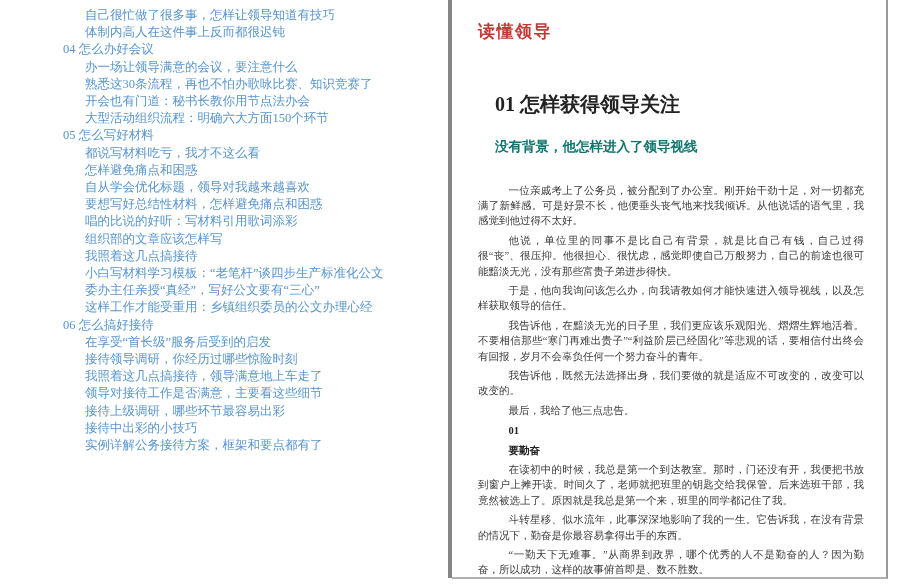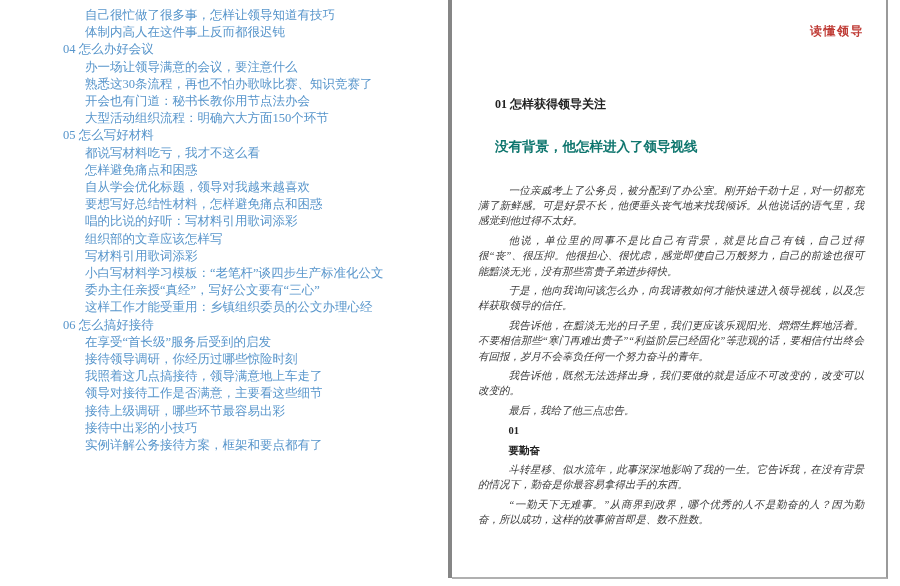--- a/index.html
+++ b/index.html
@@ -15,27 +15,27 @@
   .toc-l2{margin-left:22px;}
 
   
   .divider{position:absolute;left:448px;top:0;width:4px;height:578px;background:#868686;}
 
   
   .page-right{position:absolute;left:452px;top:0;width:436px;height:579px;
               box-sizing:border-box;border-right:2px solid #9a9a9a;
               border-bottom:2px solid #b0b0b0;
               padding:19px 22px 0 26px;overflow:hidden;background:#ffffff;}
-  .chapter-title{text-align:right;color:#bf3b35;font-size:12px;
+  .chapter-title{text-align:left;color:#bf3b35;font-size:17px;
                  font-weight:bold;letter-spacing:1.5px;line-height:25px;}
-  .h1{font-size:12px;font-weight:bold;color:#222222;margin:51px 0 0 17px;line-height:19px;}
+  .h1{font-size:20px;font-weight:bold;color:#222222;margin:51px 0 0 17px;line-height:19px;}
   .h2{font-size:13.5px;font-weight:bold;color:#0f766e;margin:23px 0 0 17px;line-height:19px;}
   .body-text{margin-top:27px;font-size:10.5px;line-height:15.2px;
              color:#3a3a3a;text-align:justify;}
-  .para{text-indent:2.9em;margin:0 0 4.5px 0;font-style:italic;}
+  .para{text-indent:2.9em;margin:0 0 4.5px 0;}
   .subhead{font-weight:bold;color:#222222;text-indent:2.9em;margin:0 0 4.5px 0;}
 </style>
 </head>
 <body>
 
 <div class="reader">
 
   <div class="page page-left">
     <div class="toc">
         <div class="toc-l2">自己很忙做了很多事，怎样让领导知道有技巧</div>
@@ -45,21 +45,21 @@
         <div class="toc-l2">熟悉这30条流程，再也不怕办歌咏比赛、知识竞赛了</div>
         <div class="toc-l2">开会也有门道：秘书长教你用节点法办会</div>
         <div class="toc-l2">大型活动组织流程：明确六大方面150个环节</div>
         <div class="toc-l1">05 怎么写好材料</div>
         <div class="toc-l2">都说写材料吃亏，我才不这么看</div>
         <div class="toc-l2">怎样避免痛点和困惑</div>
         <div class="toc-l2">自从学会优化标题，领导对我越来越喜欢</div>
         <div class="toc-l2">要想写好总结性材料，怎样避免痛点和困惑</div>
         <div class="toc-l2">唱的比说的好听：写材料引用歌词添彩</div>
         <div class="toc-l2">组织部的文章应该怎样写</div>
-        <div class="toc-l2">写材料引用歌词添彩</div>
+        <div class="toc-l2">我照着这几点搞接待</div>
         <div class="toc-l2">小白写材料学习模板：“老笔杆”谈四步生产标准化公文</div>
         <div class="toc-l2">委办主任亲授“真经”，写好公文要有“三心”</div>
         <div class="toc-l2">这样工作才能受重用：乡镇组织委员的公文办理心经</div>
         <div class="toc-l1">06 怎么搞好接待</div>
         <div class="toc-l2">在享受“首长级”服务后受到的启发</div>
         <div class="toc-l2">接待领导调研，你经历过哪些惊险时刻</div>
         <div class="toc-l2">我照着这几点搞接待，领导满意地上车走了</div>
         <div class="toc-l2">领导对接待工作是否满意，主要看这些细节</div>
         <div class="toc-l2">接待上级调研，哪些环节最容易出彩</div>
         <div class="toc-l2">接待中出彩的小技巧</div>
@@ -75,18 +75,19 @@
     <div class="h2">没有背景，他怎样进入了领导视线</div>
     <div class="body-text">
         <div class="para">一位亲戚考上了公务员，被分配到了办公室。刚开始干劲十足，对一切都充满了新鲜感。可是好景不长，他便垂头丧气地来找我倾诉。从他说话的语气里，我感觉到他过得不太好。</div>
         <div class="para">他说，单位里的同事不是比自己有背景，就是比自己有钱，自己过得很“丧”、很压抑。他很担心、很忧虑，感觉即使自己万般努力，自己的前途也很可能黯淡无光，没有那些富贵子弟进步得快。</div>
         <div class="para">于是，他向我询问该怎么办，向我请教如何才能快速进入领导视线，以及怎样获取领导的信任。</div>
         <div class="para">我告诉他，在黯淡无光的日子里，我们更应该乐观阳光、熠熠生辉地活着。不要相信那些“寒门再难出贵子”“利益阶层已经固化”等悲观的话，要相信付出终会有回报，岁月不会辜负任何一个努力奋斗的青年。</div>
         <div class="para">我告诉他，既然无法选择出身，我们要做的就是适应不可改变的，改变可以改变的。</div>
         <div class="para">最后，我给了他三点忠告。</div>
         <div class="subhead">01</div>
         <div class="subhead">要勤奋</div>
+        <div class="para">在读初中的时候，我总是第一个到达教室。那时，门还没有开，我便把书放到窗户上摊开读。时间久了，老师就把班里的钥匙交给我保管。后来选班干部，我竟然被选上了。原因就是我总是第一个来，班里的同学都记住了我。</div>
         <div class="para">斗转星移、似水流年，此事深深地影响了我的一生。它告诉我，在没有背景的情况下，勤奋是你最容易拿得出手的东西。</div>
         <div class="para">“一勤天下无难事。”从商界到政界，哪个优秀的人不是勤奋的人？因为勤奋，所以成功，这样的故事俯首即是、数不胜数。</div>
       </div>
   </div>
 
 </div>
 
 </body></html>

